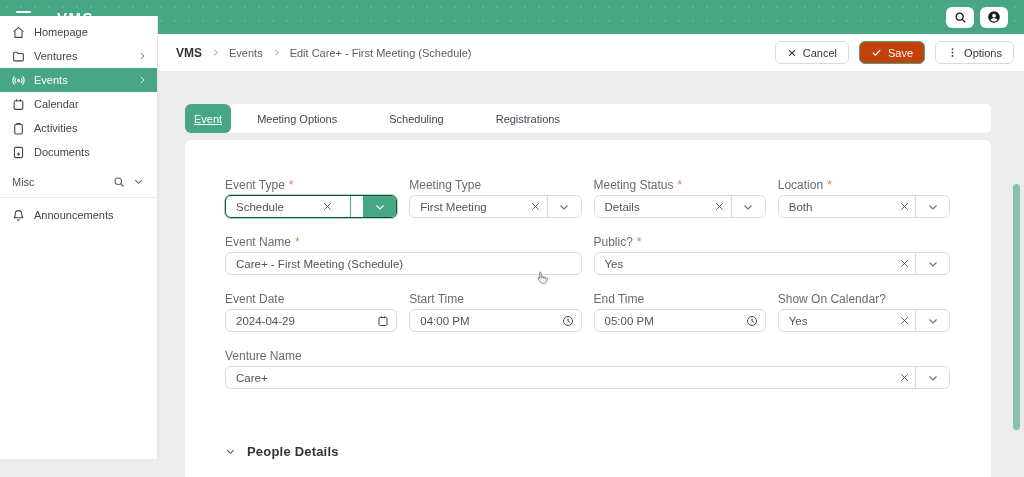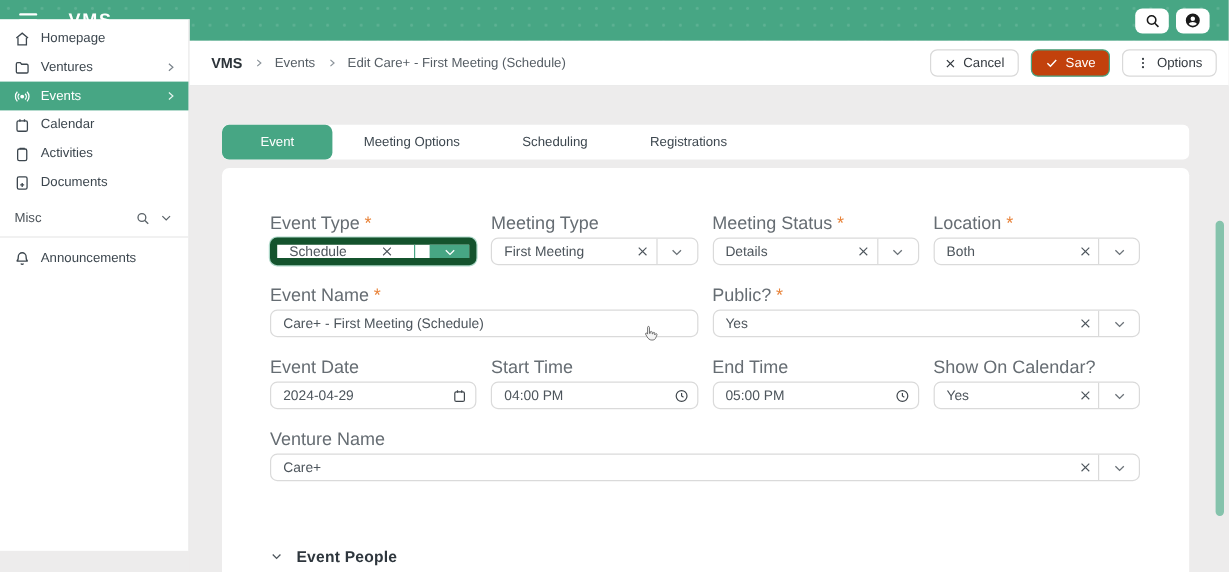--- a/index.html
+++ b/index.html
@@ -51,39 +51,39 @@
     background:#fff; color:#33393f; font-family:"Liberation Sans",sans-serif; }
   .btn.primary { background:#c2410c; border-color:#47a684; color:#fff; }
   .btn .bi { display:flex; }
 
   .workarea { position:relative; height:405px; background:#edecec; padding:32px 33px 0 27px; overflow:hidden; }
 
   
   .tabsbar { display:flex; align-items:stretch; background:#fff; border-radius:5px;
     height:29px; width:806px; }
   .tab { display:flex; align-items:center; padding:0 26px; font-size:11px; color:#3d474f; cursor:pointer; }
-  .tab.active { background:#47a684; color:#fff; border-radius:6px; padding:0 32px; }
+  .tab.active { background:#47a684; color:#fff; border-radius:6px; padding:0 9px;text-decoration:underline; }
 
   
   .card { background:#fff; border-radius:6px; width:806px; height:400px;
     margin-top:7px; padding:38px 41px 0 40px; position:relative; }
 
   .frow { display:flex; gap:12px; margin-bottom:17px; }
   .fcol { display:flex; flex-direction:column; flex:1; min-width:0; }
-  .flabel { font-size:15px; color:#666d73; margin-bottom:3px; white-space:nowrap; }
+  .flabel { font-size:12px; color:#666d73; margin-bottom:3px; white-space:nowrap; }
   .flabel .req { color:#e8833a; margin-left:4px; }
   .ctrl { height:23px; border:1px solid #dadada; border-radius:6px; background:#fff;
     display:flex; align-items:center; font-size:11.5px; color:#4d555c; overflow:hidden; }
   .ctrl .val { flex:1; padding:0 10px; white-space:nowrap; overflow:hidden; }
   .ctrl .clear { width:22px; display:flex; align-items:center; justify-content:center;
     color:#4d555c; cursor:pointer; flex:none; }
   .ctrl .ddsep { width:1px; height:23px; background:#dadada; flex:none; }
   .ctrl .dd { width:33px; height:23px; display:flex; align-items:center; justify-content:center;
     color:#6b7278; cursor:pointer; flex:none; }
-  .ctrl.focus { border:6px solid #14532d; box-shadow:0 0 0 1px rgba(71,166,132,.45);gap:12px; }
+  .ctrl.focus { border:1px solid #14532d; box-shadow:0 0 0 1px rgba(71,166,132,.45);gap:12px; }
   .ctrl.focus .ddsep { background:#47a684; }
   .ctrl.focus .dd { background:#47a684; color:#fff; }
   .ctrl input { border:none; outline:none; flex:1; padding:0 10px; font-size:11.5px;
     color:#4d555c; font-family:"Liberation Sans",sans-serif; background:transparent; min-width:0; }
   .ctrl .ficon { width:26px; display:flex; align-items:center; justify-content:center;
     color:#3f464c; cursor:pointer; flex:none; }
 
   .section-head { display:flex; align-items:center; gap:11px; margin-top:55px; cursor:pointer; }
   .section-head .schev { color:#4d555c; display:flex; }
   .section-title { font-size:13px; font-weight:bold; color:#2e363d; letter-spacing:.2px; }
@@ -444,21 +444,21 @@
             </div>
           </div>
         </div>
 
         <div class="section-head">
           <span class="schev">
               <svg width="11" height="11" viewBox="0 0 24 24" fill="none" stroke="currentColor" stroke-width="2.4">
                 <path d="M5 9l7 7 7-7"></path>
               </svg>
             </span>
-          <span class="section-title">Event People</span>
+          <span class="section-title">People Details</span>
         </div>
 
         <div class="lead-block">
           <div class="flabel"><span>Meeting Lead</span></div>
 
         </div>
 
       </div>
 
       <svg class="cursor" viewBox="0 0 24 28">

